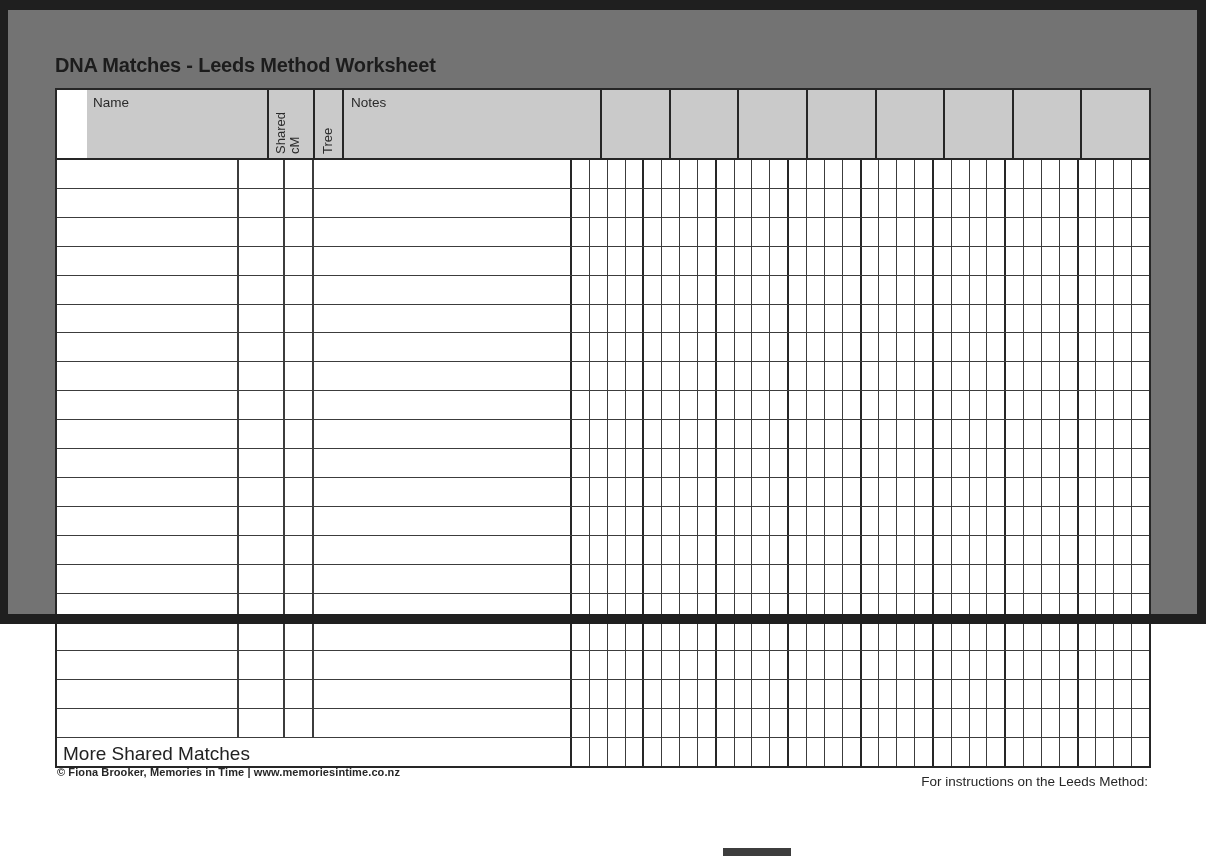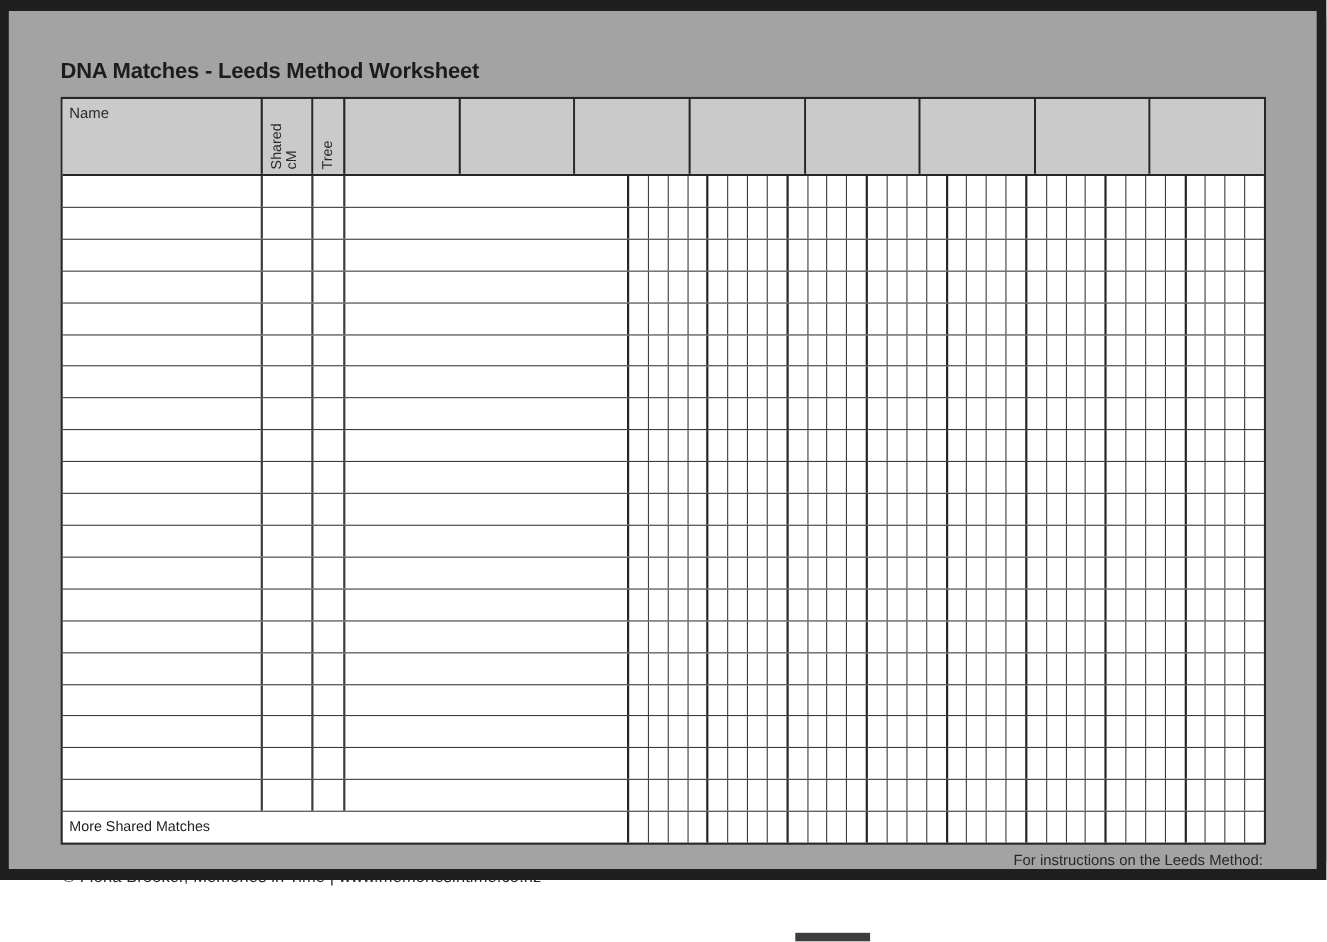--- a/index.html
+++ b/index.html
@@ -5,40 +5,40 @@
   :root{
     --header-fill:#cacaca;
     --line-minor:#3c3c3c;
     --line-major:#262626;
     --frame:#1f1f1f;
     --ink:#1c1c1c;
   }
   *{margin:0;padding:0;box-sizing:border-box;}
   html,body{width:1206px;height:856px;overflow:hidden;background:#fff;
     font-family:"Liberation Sans",sans-serif;color:var(--ink);}
-  .stage{position:relative;width:1206px;height:800px;background:#a3a3a3;border-radius:19px;}
+  .stage{position:relative;width:1206px;height:624px;background:#737373;}
 
   
   .frame{position:absolute;inset:0;border-style:solid;border-color:var(--frame);
     border-width:10px 9px 10px 8px;pointer-events:none;}
   .frame-accent{position:absolute;left:723px;top:848px;width:68px;height:8px;background:#3d3d3d;}
 
   
   .title{position:absolute;left:55px;top:54px;font-size:20px;font-weight:bold;
     letter-spacing:-0.2px;white-space:nowrap;}
   .title-right{position:absolute;left:553px;top:56px;font-size:18px;font-weight:bold;
     letter-spacing:-0.2px;white-space:nowrap;}
   .title-right span{font-weight:bold;}
 
   
   .sheet{position:absolute;left:55px;top:88px;width:1096px;height:680px;
     border:2px solid var(--line-major);display:flex;flex-direction:column;background:#fff;}
   .hrow{height:70px;display:flex;border-bottom:2px solid var(--line-major);flex:none;}
   .hcell{background:var(--header-fill);position:relative;font-size:13.5px;color:#2a2a2a;}
-  .hcell.name{width:182px;border-right:2px solid var(--line-major);padding:5px 6px;}
+  .hcell.name{width:182px;border-right:2px solid var(--line-major);padding:5px 6px;margin-left:30px;}
   .hcell.cm{width:46px;border-right:2px solid var(--line-major);}
   .hcell.tree{width:29px;border-right:2px solid var(--line-major);}
   .hcell.notes{width:258px;border-right:2px solid var(--line-major);padding:5px 7px;}
   .hgroups{flex:1;display:flex;}
   .gh{flex:1;background:var(--header-fill);border-right:2px solid var(--line-major);}
   .gh:last-child{border-right:none;}
   .vlabel{position:absolute;bottom:4px;left:5px;writing-mode:vertical-rl;
     transform:rotate(180deg);height:62px;line-height:1.05;font-size:13px;}
   .hcell.tree .vlabel{height:40px;left:6px;}
 
@@ -49,26 +49,26 @@
   .c.name{width:182px;border-right:2px solid var(--line-minor);}
   .c.cm{width:46px;border-right:2px solid var(--line-minor);}
   .c.tree{width:29px;border-right:2px solid var(--line-minor);}
   .c.notes{width:258px;border-right:2px solid var(--line-major);}
   .g{flex:1;border-right:1px solid var(--line-minor);}
   .g.ge{border-right:2px solid var(--line-major);}
   .row .g:last-child, .mrow .g:last-child{border-right:none;}
 
   .mrow{height:28px;flex:none;display:flex;}
   .mcell{width:515px;border-right:2px solid var(--line-major);
-    font-size:13px;padding:5px 6px 0 6px;color:#222;white-space:nowrap;}
+    font-size:19px;padding:5px 6px 0 6px;color:#222;white-space:nowrap;}
   .more-grid{flex:1;display:flex;}
 
   
-  .footer-left{position:absolute;left:57px;top:789px;font-size:15px;color:#272727;
-    letter-spacing:0.1px;white-space:nowrap;}
+  .footer-left{position:absolute;left:57px;top:766px;font-size:11px;color:#272727;
+    letter-spacing:0.1px;white-space:nowrap;font-weight:bold;}
   .footer-right{position:absolute;right:58px;top:774px;font-size:13.5px;color:#272727;
     text-align:center;line-height:16px;white-space:nowrap;}
 </style>
 </head>
 <body>
 
 <div class="stage">
 
   <div class="title">DNA Matches - Leeds Method Worksheet</div>
 
@@ -78,20 +78,23 @@
     <div class="hrow">
       <div class="hcell name">
         <span>Name</span>
       </div>
       <div class="hcell cm">
         <span class="vlabel">Shared cM</span>
       </div>
       <div class="hcell tree">
         <span class="vlabel">Tree</span>
       </div>
+      <div class="hcell notes">
+        <span>Notes</span>
+      </div>
       <div class="hgroups">
           <div class="gh"></div>
           <div class="gh"></div>
           <div class="gh"></div>
           <div class="gh"></div>
           <div class="gh"></div>
           <div class="gh"></div>
           <div class="gh"></div>
           <div class="gh"></div>
         </div>

